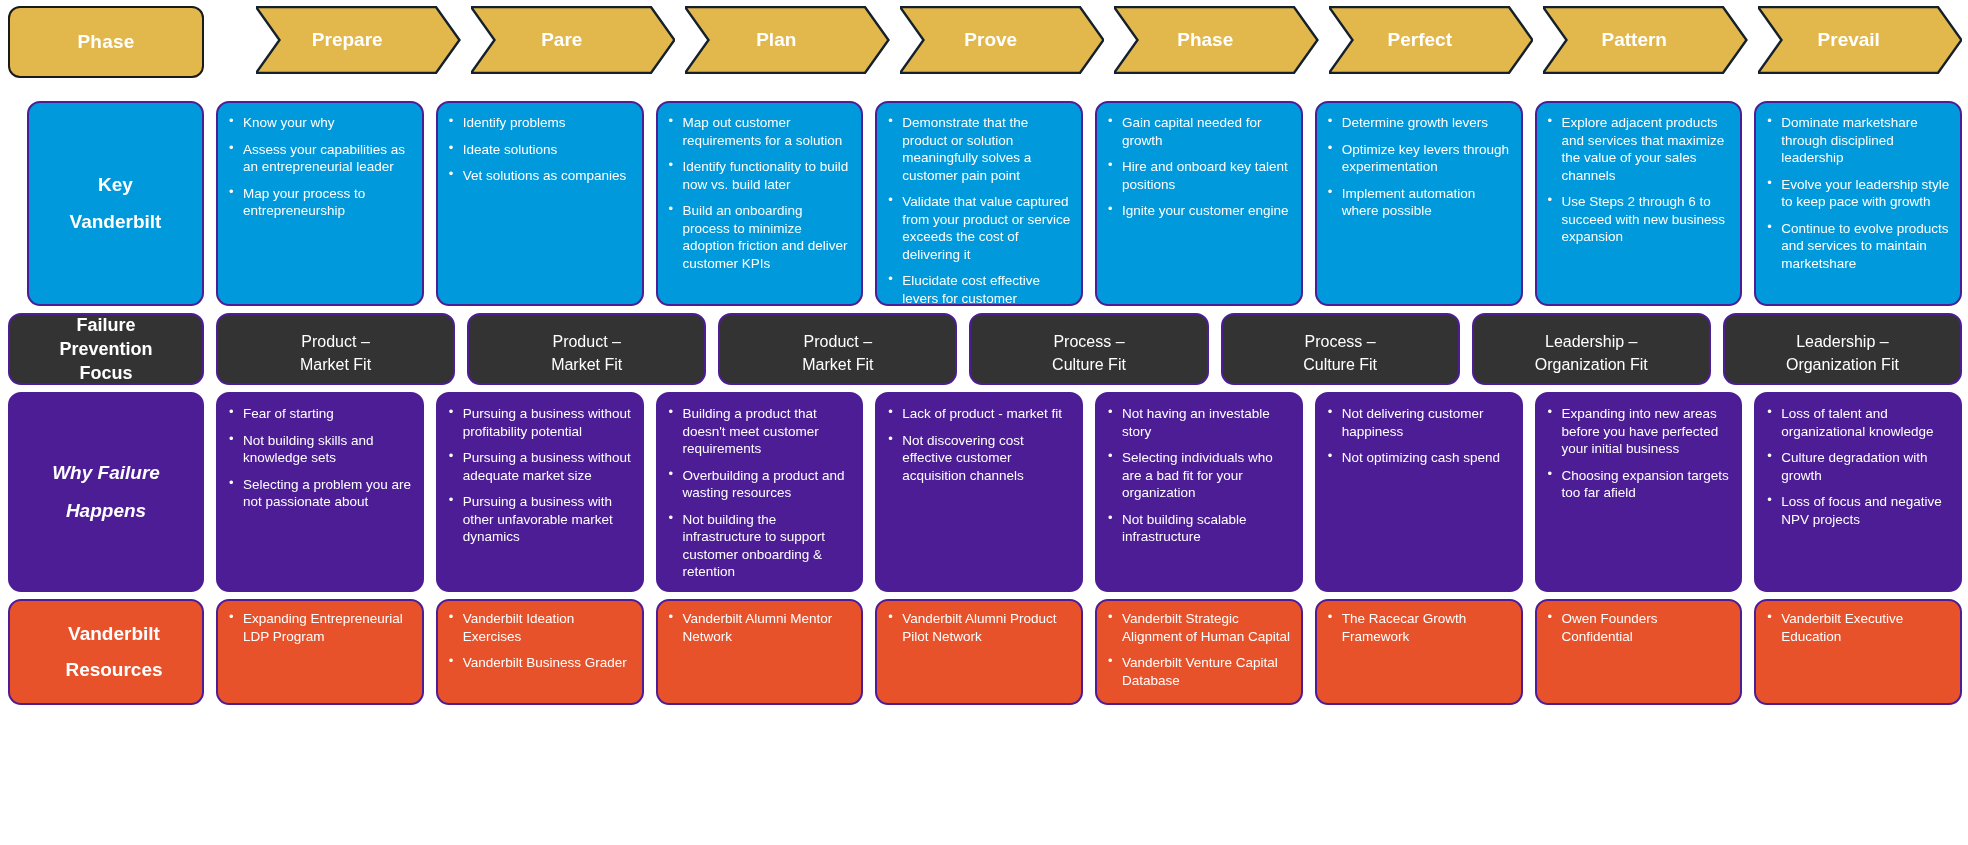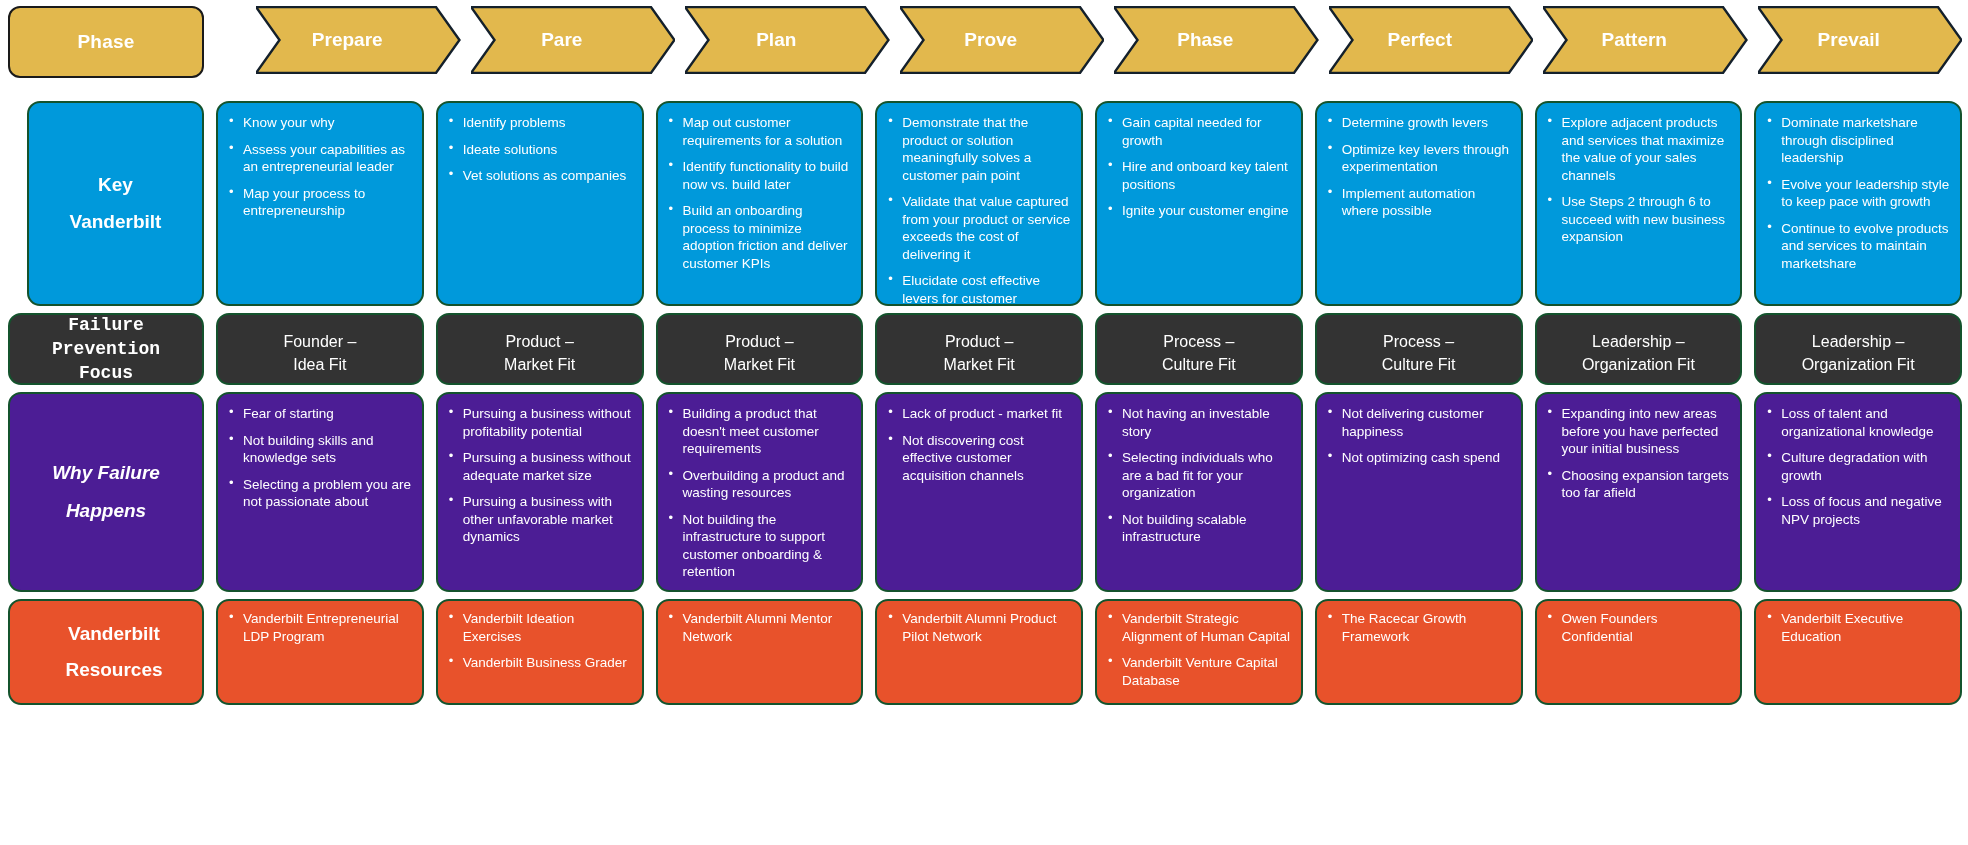--- a/index.html
+++ b/index.html
@@ -65,21 +65,21 @@
   .chev-text{
     position:absolute;inset:0;
     display:flex;align-items:center;justify-content:center;
     color:#ffffff;font-weight:bold;font-size:19px;
     padding-right:22px;
     pointer-events:none;
   }
 
   
   .box{
-    border:2px solid #14532d;
+    border:2px solid #4c1d95;
     border-radius:13px;
     box-sizing:border-box;
     height:100%;
     overflow:hidden;
   }
   .blue{background:#0099db;}
   .dark{background:#333333;}
   .green{background:#4c1d95;}
   .orange{background:#e8522b;}
 
@@ -120,21 +120,21 @@
   .r2 .rowlabel{line-height:1.9;margin-left:19px;}
 
   
   .r3{height:72px;}
   .r3 .fit{
     display:flex;align-items:center;justify-content:center;
     text-align:center;color:#ffffff;
     font-size:16px;line-height:1.45;height:100%;
     padding:4px 6px;
   }
-  .r3 .rowlabel{line-height:1.35;font-family:Liberation Mono, monospace;}
+  .r3 .rowlabel{line-height:1.35;}
 
   
   .r4{height:200px;}
   .r4 ul.blist{font-size:13.5px;}
   .r4 .rowlabel{line-height:2.0;}
 
   
   .r5{height:106px;}
   .r5 ul.blist{font-size:13.5px;padding-top:9px;}
   .r5 .rowlabel{line-height:1.9;}
@@ -291,27 +291,20 @@
           <span>Failure</span><br>
           <span>Prevention</span><br>
           <span>Focus</span>
         </span>
       </div>
     </div>
     <div id="fp-cells" style="display:flex;flex:1 1 0;min-width:0;">
         <div class="cell data-cell">
           <div class="box dark">
             <div class="fit">
-              <span style="display:block;text-align:center;"><span>Founder –</span><br><span>Idea Fit</span></span>
-            </div>
-          </div>
-        </div>
-        <div class="cell data-cell">
-          <div class="box dark">
-            <div class="fit">
               <span style="display:block;text-align:center;"><span>Product –</span><br><span>Market Fit</span></span>
             </div>
           </div>
         </div>
         <div class="cell data-cell">
           <div class="box dark">
             <div class="fit">
               <span style="display:block;text-align:center;"><span>Product –</span><br><span>Market Fit</span></span>
             </div>
           </div>
@@ -442,21 +435,21 @@
         <span style="display:block;text-align:center;margin-left:16px;">
           <span>Vanderbilt</span><br>
           <span>Resources</span>
         </span>
       </div>
     </div>
     <div id="vr-cells" style="display:flex;flex:1 1 0;min-width:0;">
         <div class="cell data-cell">
           <div class="box orange">
             <ul class="blist">
-              <li>Vanderbilt Entrepreneurial LDP Program</li>
+              <li>Expanding Entrepreneurial LDP Program</li>
             </ul>
           </div>
         </div>
         <div class="cell data-cell">
           <div class="box orange">
             <ul class="blist">
               <li>Vanderbilt Ideation Exercises</li>
               <li>Vanderbilt Business Grader</li>
             </ul>
           </div>

